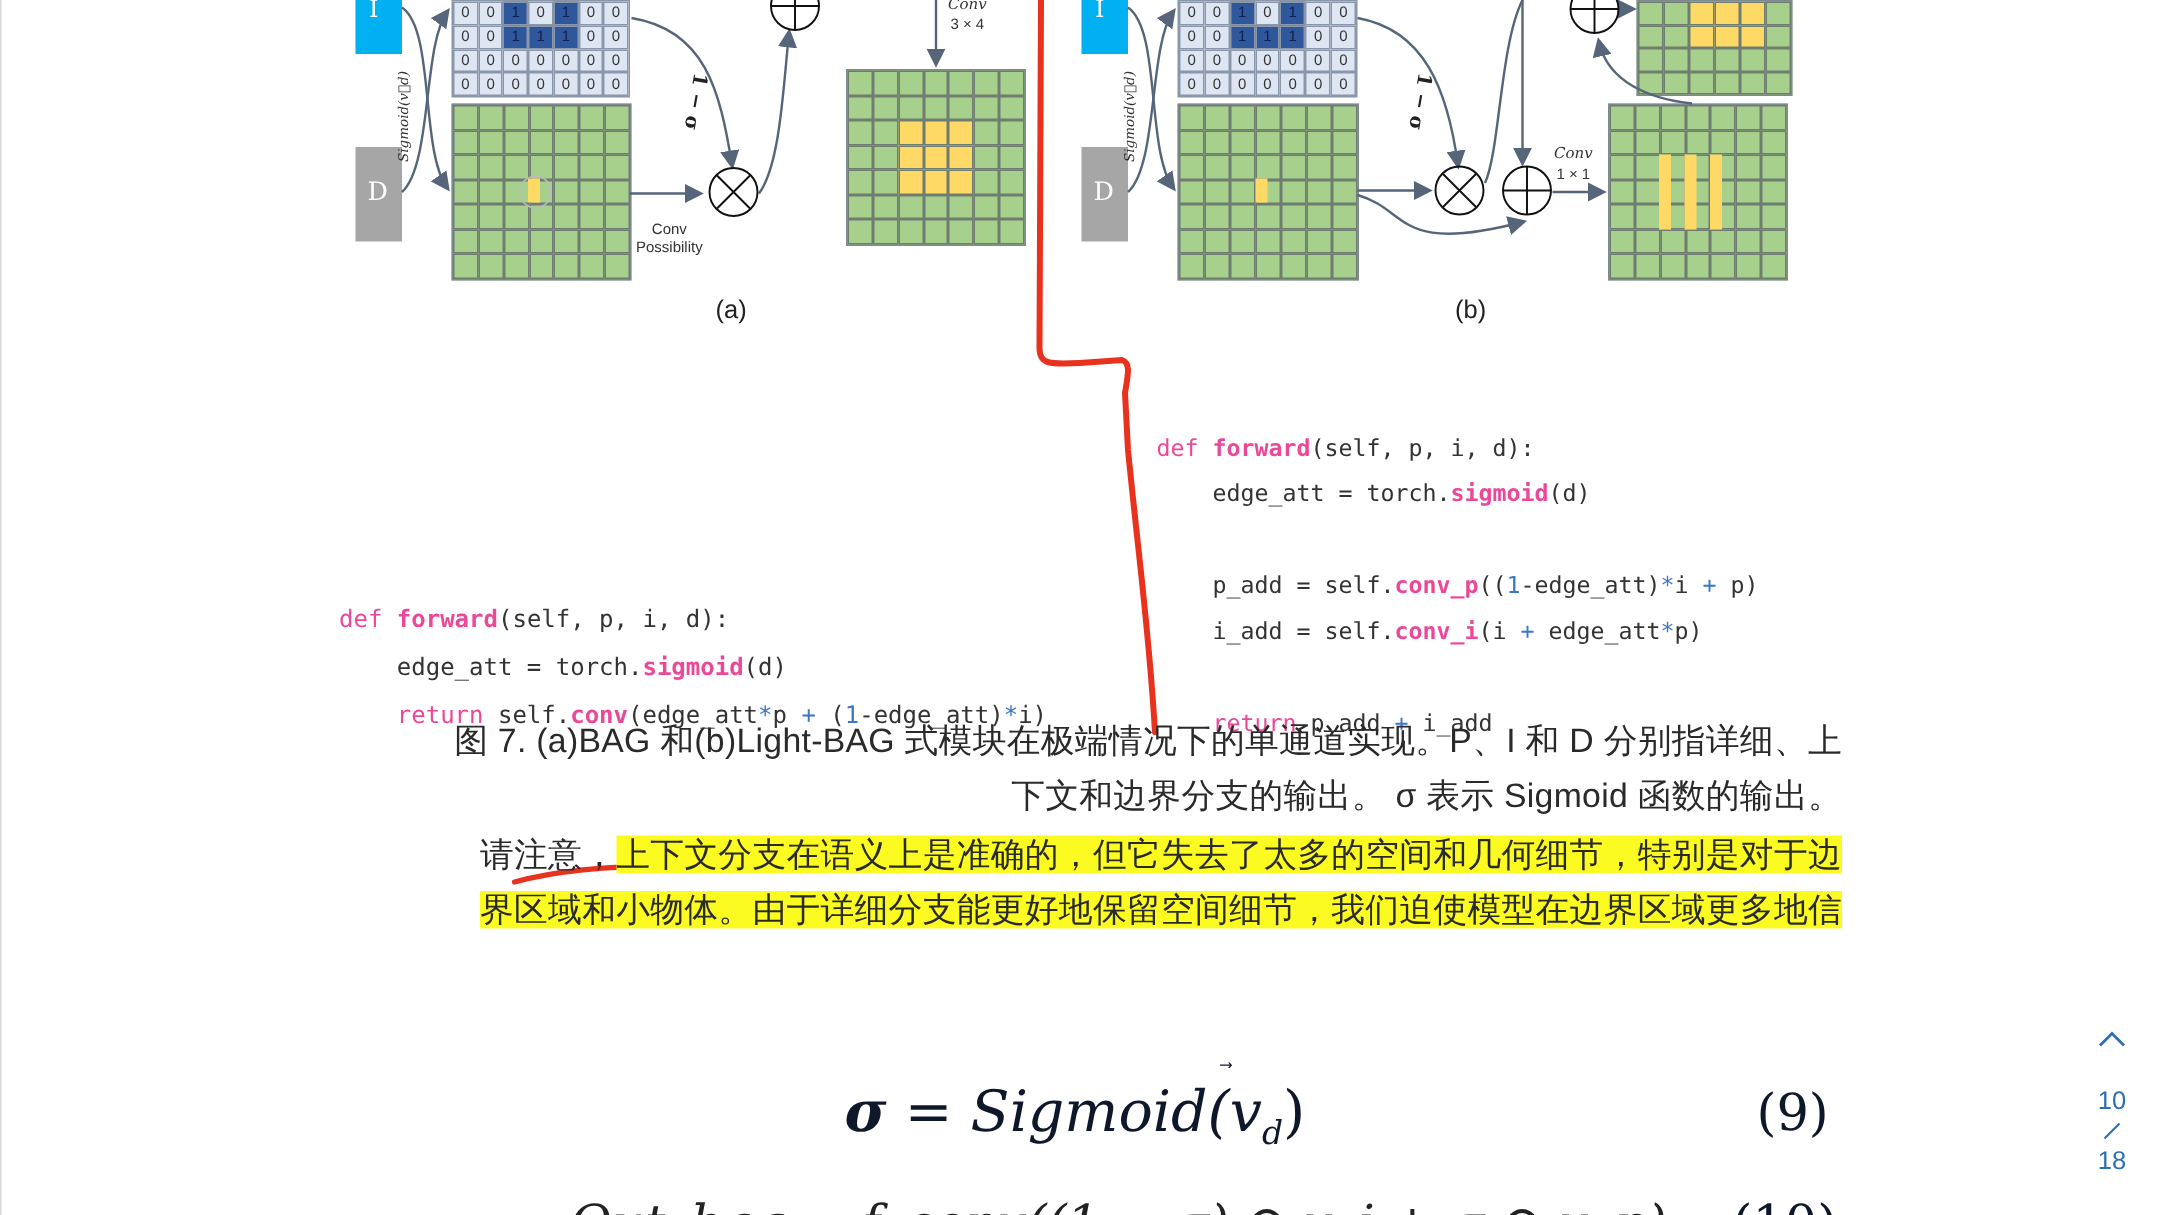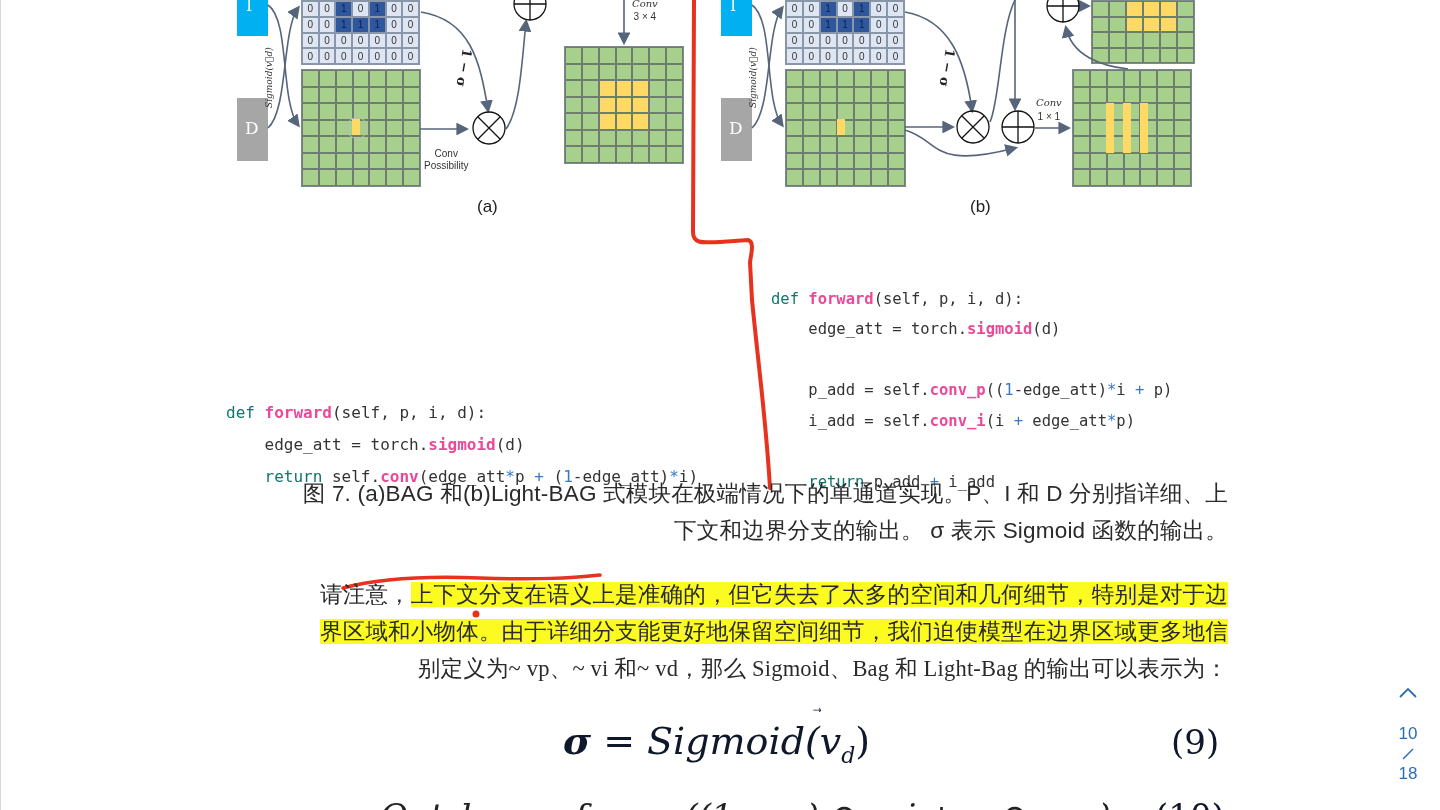--- a/index.html
+++ b/index.html
@@ -9,21 +9,21 @@
   .fig{position:absolute;}
   .box{position:absolute;}
   .grid{position:absolute;display:grid;border:1px solid #7d8a8f;}
   .grid > div{border:1px solid #6e7d70;box-sizing:border-box;}
   .mgrid{position:absolute;display:grid;border:1px solid #8896a8;}
   .mgrid > div{border:1px solid #8a97ab;box-sizing:border-box;font-size:10px;display:flex;align-items:center;justify-content:center;color:#333;background:#dfe6f3;font-family:"Liberation Sans",sans-serif;}
   .mgrid > div.on{background:#2f579c;color:#0f1f50;}
   .label-sm{position:absolute;font-family:"Liberation Sans",sans-serif;font-size:10px;color:#333;}
   .caption-letter{position:absolute;font-family:"Liberation Sans",sans-serif;font-size:17px;color:#222;}
   .code{position:absolute;font-family:"DejaVu Sans Mono","Liberation Mono",monospace;font-size:15.5px;color:#333;line-height:30.5px;white-space:pre;}
-  .kw{color:#0f766e;}
+  .kw{color:#ec4899;}
   .fn{color:#ec4899;font-weight:bold;}
   .op{color:#3b77c8;}
   .txt{position:absolute;left:218px;width:1010px;font-family:"Liberation Sans","DejaVu Sans",sans-serif;font-size:22.5px;color:#2a2a2a;line-height:37px;letter-spacing:0.2px;text-align:right;}
   .hl{background:#fbfb21;}
   .eq{position:absolute;font-family:"DejaVu Serif","Liberation Serif",serif;color:#0f172a;}
   .pager{position:absolute;left:1390px;width:36px;text-align:center;color:#2a6fb8;font-family:"Liberation Sans",sans-serif;font-size:17px;}
   svg{position:absolute;left:0;top:0;overflow:visible;}
 </style>
 </head>
 <body>
@@ -418,24 +418,23 @@
 
   <div class="code" style="left:226px;top:365px;line-height:32px;font-size:16px;">
 <div><span class="kw">def</span> <span class="fn">forward</span><span>(self, p, i, d):</span></div><div><span>    edge_att = torch.</span><span class="fn">sigmoid</span><span>(d)</span></div><div><span class="kw">    return</span><span> self.</span><span class="fn">conv</span><span>(edge_att</span><span class="op">*</span><span>p </span><span class="op">+</span><span> (</span><span class="op">1</span><span>-edge_att)</span><span class="op">*</span><span>i)</span></div>
   </div>
 
   <div class="txt" style="top:475px;">
     <div>图 7. (a)BAG 和(b)Light-BAG 式模块在极端情况下的单通道实现。P、I 和 D 分别指详细、上</div>
     <div>下文和边界分支的输出。 σ 表示 Sigmoid 函数的输出。</div>
   </div>
 
-  <div class="txt" style="top:576px;font-family:Liberation Serif, serif;">
+  <div class="txt" style="top:551px;">
     <div><span>请注意，</span><span class="hl">上下文分支在语义上是准确的，但它失去了太多的空间和几何细节，特别是对于边</span></div>
     <div><span class="hl">界区域和小物体。由于详细分支能更好地保留空间细节，我们迫使模型在边界区域更多地信</span></div>
-    <div>别定义为~ vp、~ vi 和~ vd，那么 Sigmoid、Bag 和 Light-Bag 的输出可以表示为：</div>
   </div>
 
   <div class="eq" style="left:563px;top:718px;font-size:38px;">
     <span style="font-weight:bold;font-style:italic;">σ</span>
     <span>=</span>
     <span style="font-style:italic;">Sigmoid(</span><span style="font-style:italic;position:relative;"><span>v</span><span style="position:absolute;left:2px;top:-14px;font-size:18px;font-style:normal;">⃗</span><sub style="font-size:22px;">d</sub></span><span>)</span>
   </div>
   <div class="eq" style="left:1171px;top:722px;font-size:34px;">(9)</div>
   <div class="eq" style="left:380px;top:796px;font-size:34px;font-style:italic;white-space:nowrap;color:#222;">
     <span>Out_bag = f_conv((1 − σ) ⊙ v_i + σ ⊙ v_p)</span>

